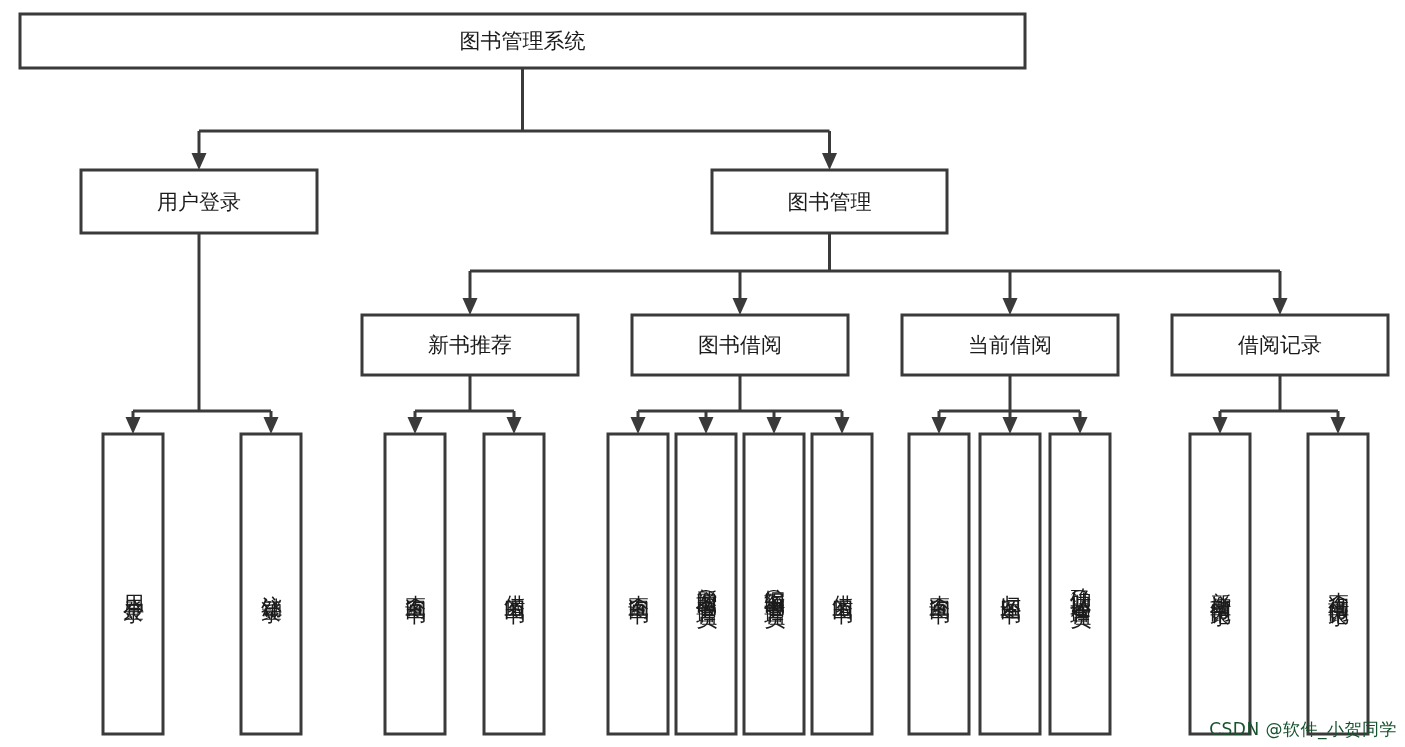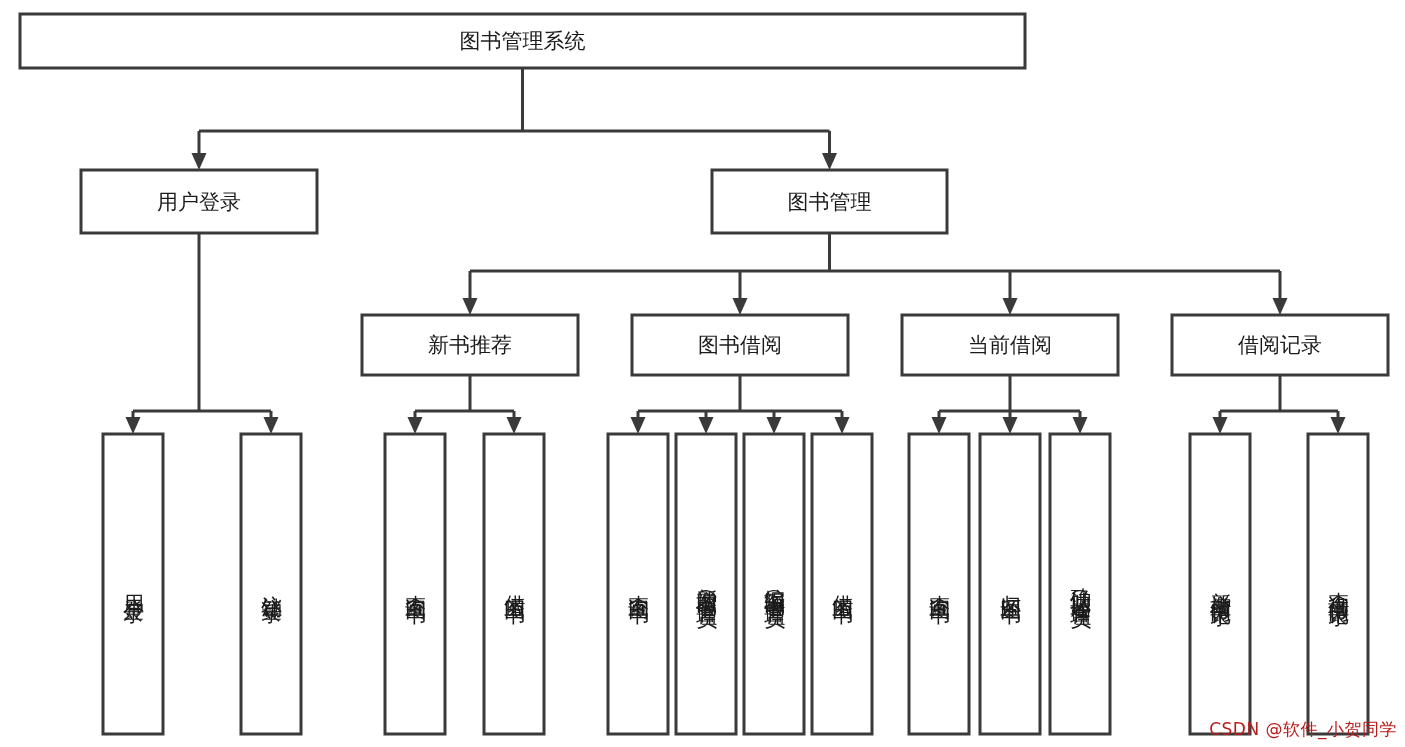--- a/index.html
+++ b/index.html
@@ -66,21 +66,21 @@
     letter-spacing: 3px;
     white-space: nowrap;
     text-align: center;
   }
   #watermark {
     position: absolute;
     right: 8px;
     bottom: 6px;
     font-family: "DejaVu Sans", "Liberation Sans", sans-serif;
     font-size: 17px;
-    color: #b91c1c;
+    color: #14532d;
     letter-spacing: 0.5px;
     white-space: nowrap;
   }
 </style>
 </head>
 <body>
 
 <div id="diagram-root">
 
   <svg id="tree-svg" viewBox="0 0 1405 747">

